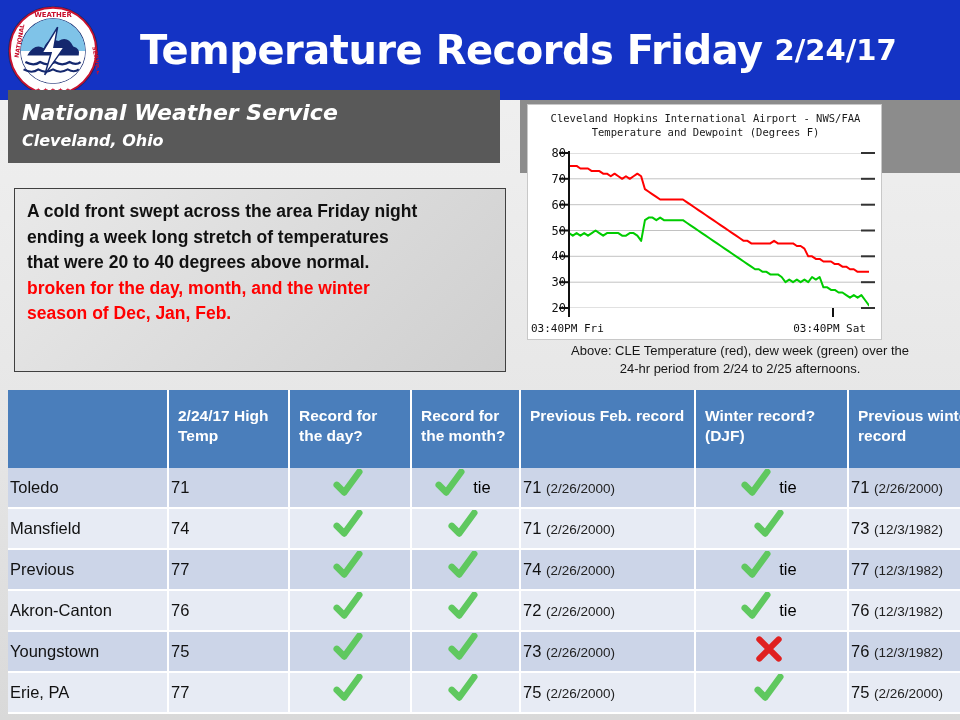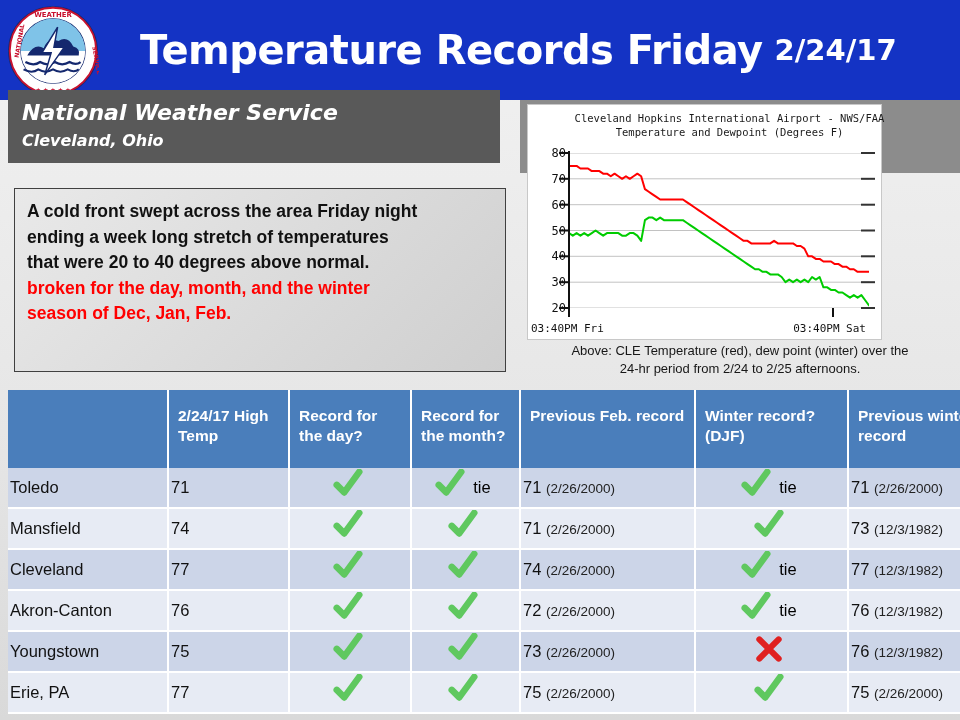--- a/index.html
+++ b/index.html
@@ -69,21 +69,21 @@
   .summary-line.red{ color:#ff0000; }
 
   
   .chart-panel{
     position:absolute;left:527px;top:104px;width:355px;height:236px;
     background:#ffffff;border:1px solid #c8c8c8;box-sizing:border-box;
   }
   .chart-title{
     position:absolute;left:0;top:6px;width:355px;text-align:center;
     font-family:"DejaVu Sans Mono", monospace;
-    font-size:10.5px;color:#1a1a1a;line-height:14px;padding-left:24px;
+    font-size:10.5px;color:#1a1a1a;line-height:14px;
   }
   .plot{
     position:absolute;left:41px;top:48px;width:300px;height:155px;
   }
   .ylabels{
     position:absolute;left:0;top:40px;width:38px;height:170px;
   }
   .ylabel{
     position:absolute;right:0;
     font-family:"DejaVu Sans Mono", monospace;
@@ -242,21 +242,21 @@
       <line x1="31" y1="203.0" x2="41" y2="203.0" stroke="#111111" stroke-width="2"></line>
       <line x1="333" y1="203.0" x2="347" y2="203.0" stroke="#333333" stroke-width="2"></line>
       <line x1="41" y1="203.0" x2="41" y2="212" stroke="#111111" stroke-width="2"></line>
       <line x1="305" y1="203.0" x2="305" y2="212" stroke="#111111" stroke-width="2"></line>
     </svg>
   <div class="xlabel-left">03:40PM Fri</div>
   <div class="xlabel-right">03:40PM Sat</div>
 </div>
 
 <div class="chart-caption">
-  <div>Above:  CLE Temperature  (red), dew point (winter) over the</div>
+  <div>Above:  CLE Temperature  (red), dew week (green) over the</div>
   <div>24-hr period from 2/24 to 2/25 afternoons.</div>
 </div>
 
 <div class="table-wrap">
   <table class="records">
     <thead>
       <tr>
         <th class="col-city"></th>
         <th class="col-high">2/24/17 High Temp</th>
         <th class="col-day">Record for the day?</th>
@@ -331,21 +331,21 @@
       <svg viewBox="0 0 32 32" width="30" height="30">
         <path d="M4 17 L12 25 L28 3" fill="none" stroke="#5fc85f" stroke-width="7" stroke-linecap="round" stroke-linejoin="round"></path>
       </svg></span>
             </div>
           </td>
       <td class="col-winrec">
         <span class="rec-val">73</span>
         <span class="rec-year">(12/3/1982)</span></td>
     </tr>
         <tr class="row-odd">
-      <td class="col-city">Cleveland</td>
+      <td class="col-city">Previous</td>
       <td class="col-high">77</td>
       <td class="col-day mark-cell">
         <div class="mark-inner">
               <span class="check">
       <svg viewBox="0 0 32 32" width="30" height="30">
         <path d="M4 17 L12 25 L28 3" fill="none" stroke="#5fc85f" stroke-width="7" stroke-linecap="round" stroke-linejoin="round"></path>
       </svg></span>
             </div>
           </td>
       <td class="col-month mark-cell">

